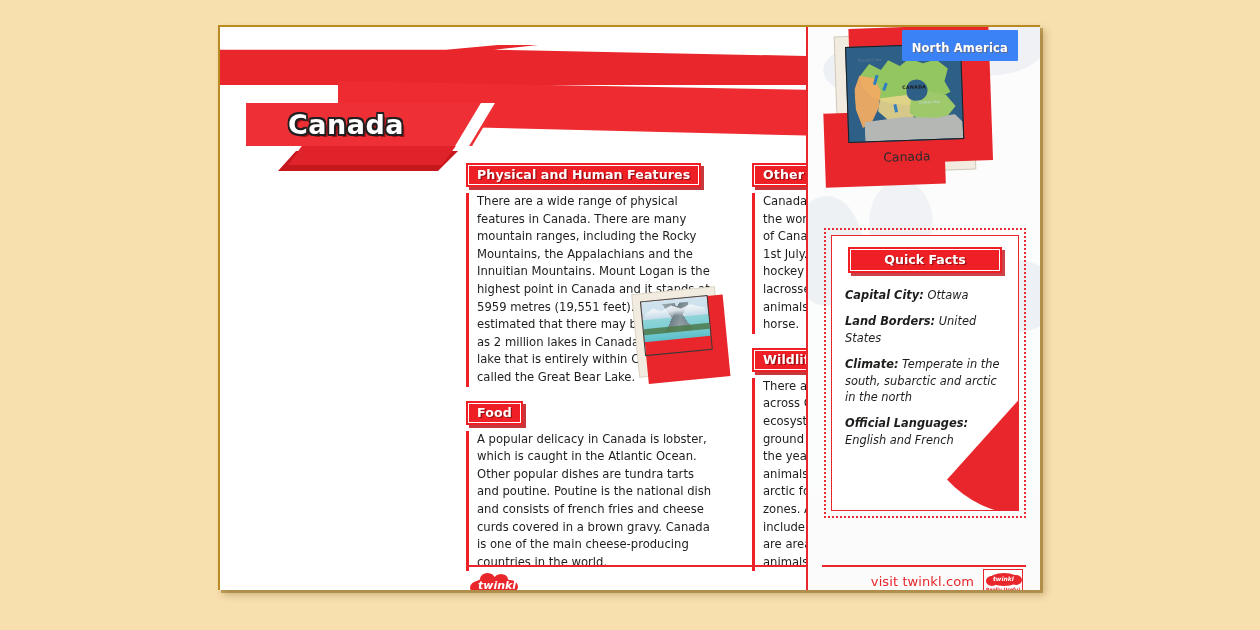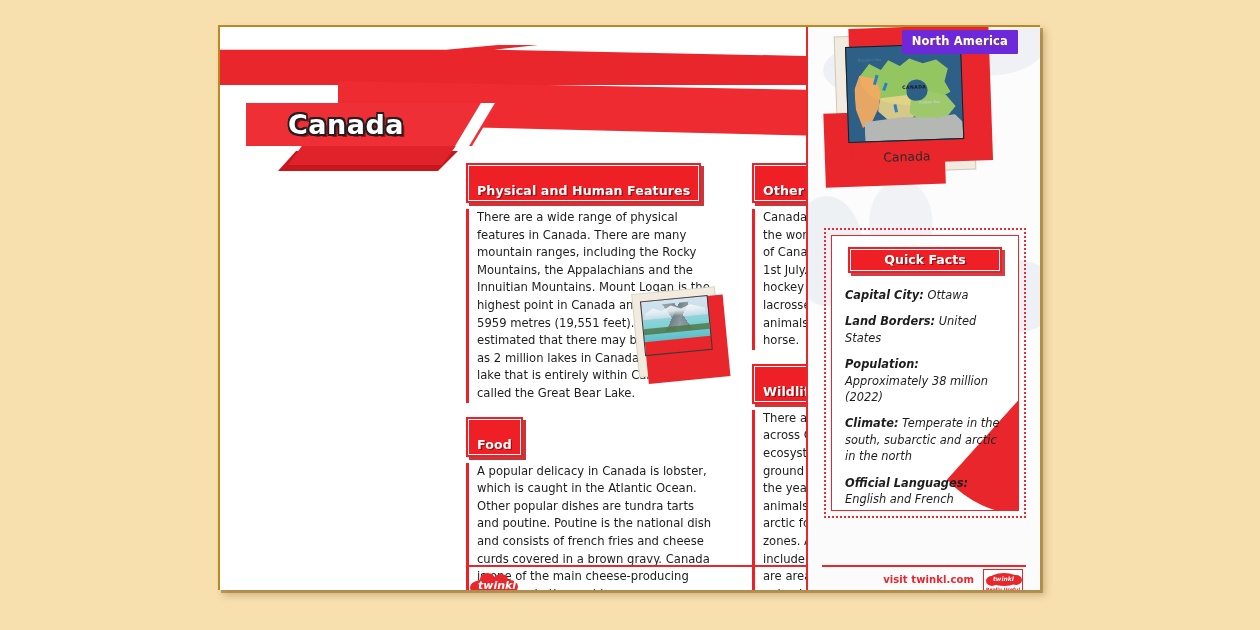--- a/index.html
+++ b/index.html
@@ -108,25 +108,25 @@
       -1.6px 1.6px 0 #231f20, 1.6px 1.6px 0 #231f20,
       0 -1.8px 0 #231f20, 0 1.8px 0 #231f20,
       -1.8px 0 0 #231f20, 1.8px 0 0 #231f20,
       3px 3px 0 #9d1418;
   }
 
   
   #na-tag {
     position: absolute;
     right: 22px; top: 5px;
-    background: #6d28d9;
+    background: #3b82f6;
     color: #ffffff;
     font-weight: bold;
     font-size: 11.5px;
-    padding: 4px 10px 6px;
+    padding: 11px 10px 6px;
     z-index: 40;
     letter-spacing: .2px;
     text-shadow: 1px 1px 0 rgba(140,80,0,.45);
     border-radius: 1px;
   }
 
   
   .col {
     position: absolute;
     top: 138px;
@@ -137,21 +137,21 @@
 
   .section { position: relative; margin-bottom: 9px; }
 
   .sec-head {
     position: relative;
     display: inline-block;
     background: #ee2026;
     color: #ffffff;
     font-weight: bold;
     font-size: 12.6px;
-    padding: 20px 11px 5px;
+    padding: 4px 11px 5px;
     letter-spacing: .1px;
     text-shadow: 1.4px 1.4px 0 rgba(140,12,16,.85);
     box-shadow: 3px 3px 0 rgba(190,20,26,.85);
     margin-bottom: 6px;
   }
   .sec-head::before {              
     content: "";
     position: absolute; inset: 2px;
     border: 1.2px solid #ffffff;
     pointer-events: none;
@@ -408,22 +408,22 @@
   #side-rule {
     position: absolute;
     left: 14px; top: 540px;
     width: 204px; height: 2.4px;
     background: #e8262b;
     z-index: 30;
   }
   #visit-txt {
     position: absolute;
     right: 66px; top: 549px;
-    font-size: 10px;
-    font-weight: bold;
+    font-size: 13px;
+    font-weight: normal;
     color: #e8262b;
     letter-spacing: .1px;
     z-index: 30;
   }
   #badge {
     position: absolute;
     right: 17px; top: 544px;
     width: 40px; height: 31px;
     border: 1.2px solid #e8262b;
     background: #fff;
@@ -558,24 +558,20 @@
         <div id="qf-list">
           <div class="qf-row">
             <b>Capital City:</b>
             <span>Ottawa</span>
           </div>
           <div class="qf-row">
             <b>Land Borders:</b>
             <span>United States</span>
           </div>
           <div class="qf-row">
-            <b>Population:</b>
-            <span>Approximately 38 million (2022)</span>
-          </div>
-          <div class="qf-row">
             <b>Climate:</b>
             <span>Temperate in the south, subarctic and arctic in the north</span>
           </div>
           <div class="qf-row">
             <b>Official Languages:</b>
             <span>English and French</span>
           </div>
         </div>
       </div>
     </div>

